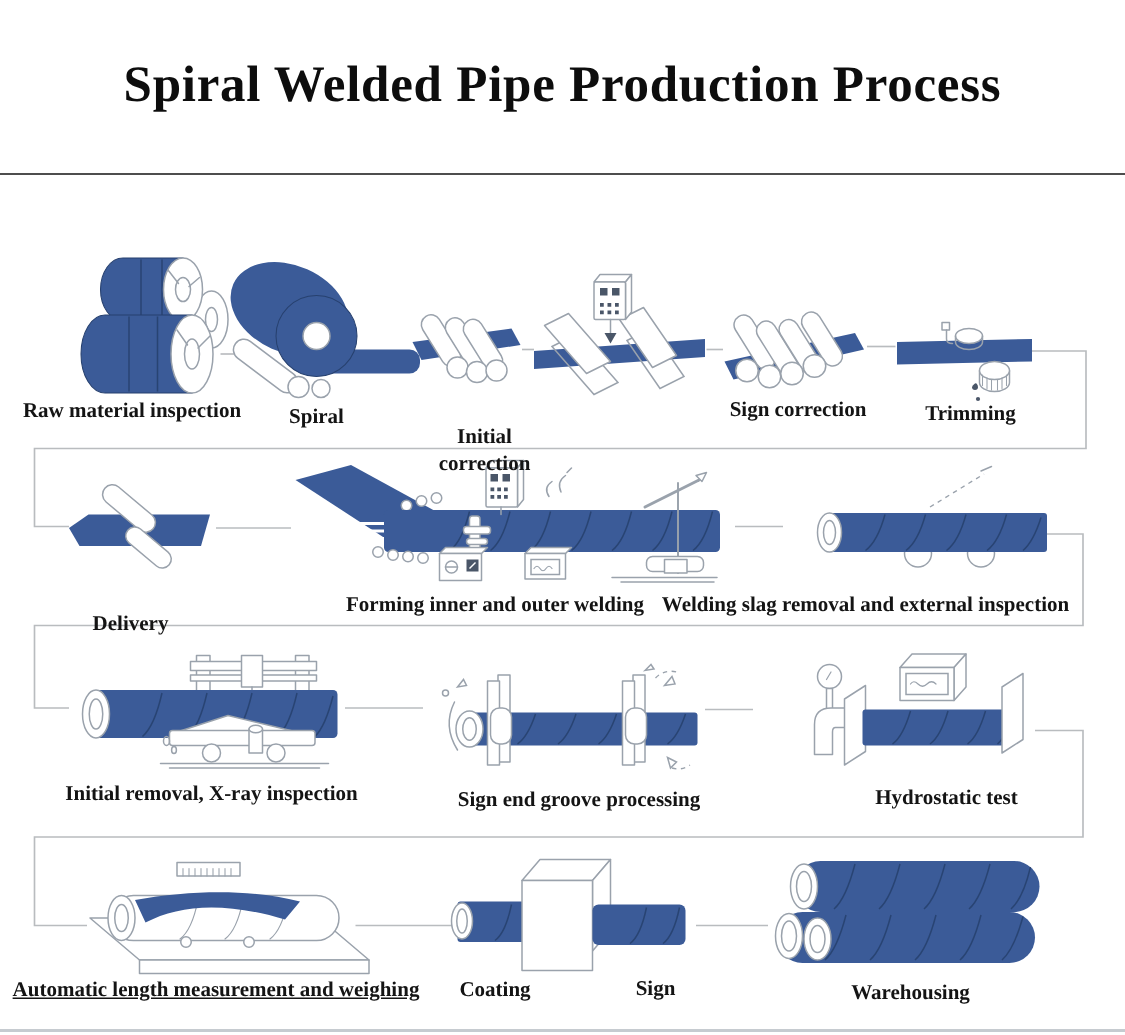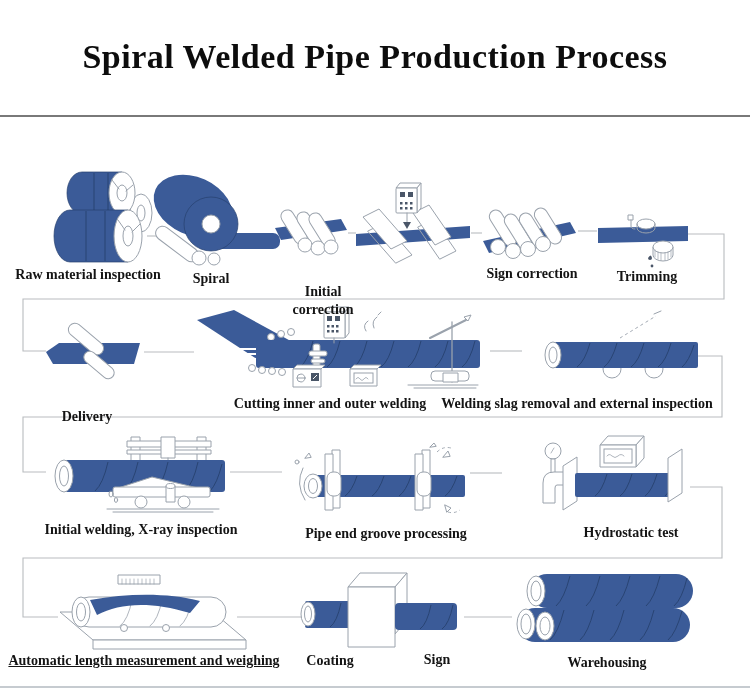--- a/index.html
+++ b/index.html
@@ -301,22 +301,22 @@
       <ellipse class="wh" cx="545" cy="626" rx="5" ry="9"></ellipse>
     </g>
   </svg>
 
   <div class="stage-label" style="left:88px;top:266px;">Raw material inspection</div>
   <div class="stage-label" style="left:211px;top:270px;">Spiral</div>
   <div class="stage-label wrap" style="left:323px;top:252px;width:82px;margin-top:31px;">Initial correction</div>
   <div class="stage-label" style="left:532px;top:265px;">Sign correction</div>
   <div class="stage-label" style="left:647px;top:268px;">Trimming</div>
   <div class="stage-label" style="left:87px;top:390px;margin-top:18px;">Delivery</div>
-  <div class="stage-label" style="left:330px;top:395px;">Cutting inner and outer welding</div>
+  <div class="stage-label" style="left:330px;top:395px;">Forming inner and outer welding</div>
   <div class="stage-label" style="left:577px;top:395px;">Welding slag removal and external inspection</div>
-  <div class="stage-label" style="left:141px;top:521px;">Initial welding, X-ray inspection</div>
-  <div class="stage-label" style="left:386px;top:525px;">Pipe end groove processing</div>
+  <div class="stage-label" style="left:141px;top:521px;">Initial removal, X-ray inspection</div>
+  <div class="stage-label" style="left:386px;top:525px;">Sign end groove processing</div>
   <div class="stage-label" style="left:631px;top:524px;">Hydrostatic test</div>
   <div class="stage-label" style="left:144px;top:652px;text-decoration:underline;">Automatic length measurement and weighing</div>
   <div class="stage-label" style="left:330px;top:652px;">Coating</div>
   <div class="stage-label" style="left:437px;top:651px;">Sign</div>
   <div class="stage-label" style="left:607px;top:654px;text-align:right;">Warehousing</div>
 </div>
 
 </body></html>

